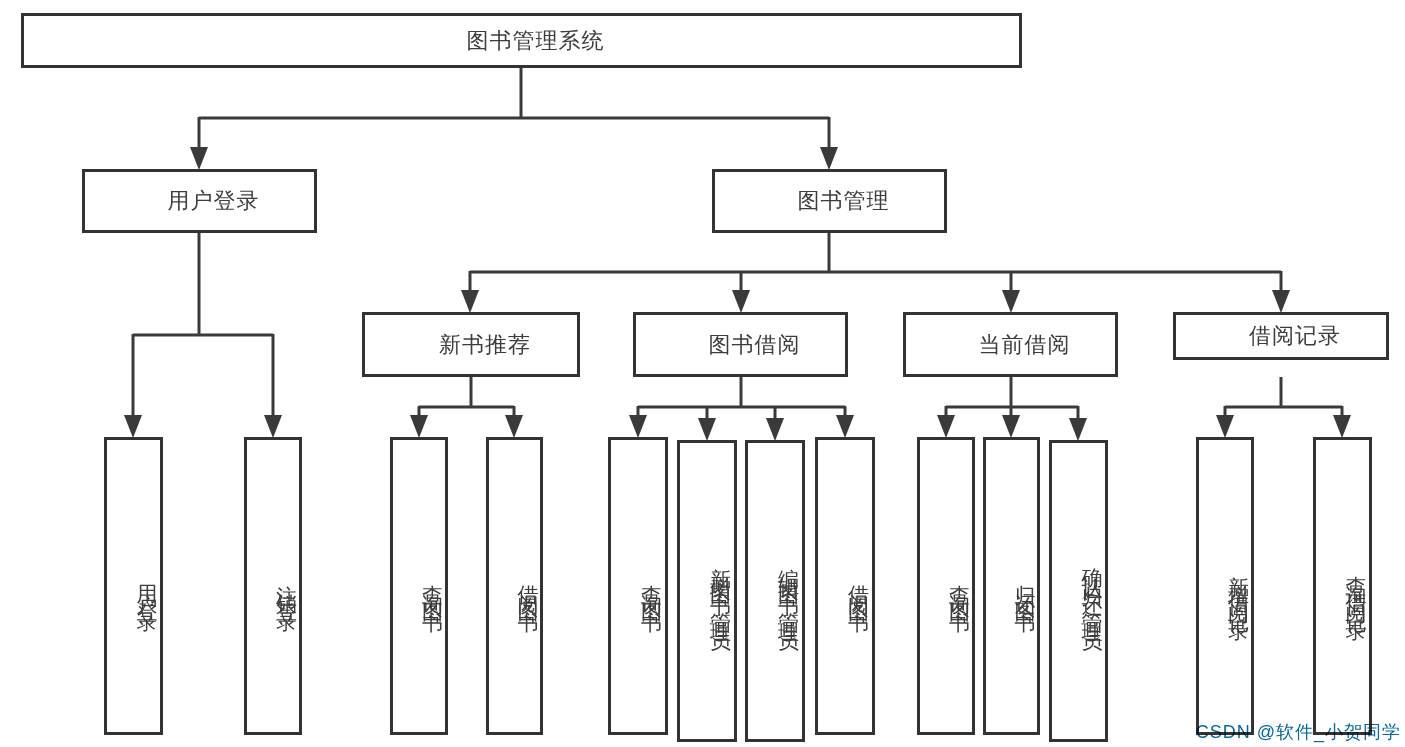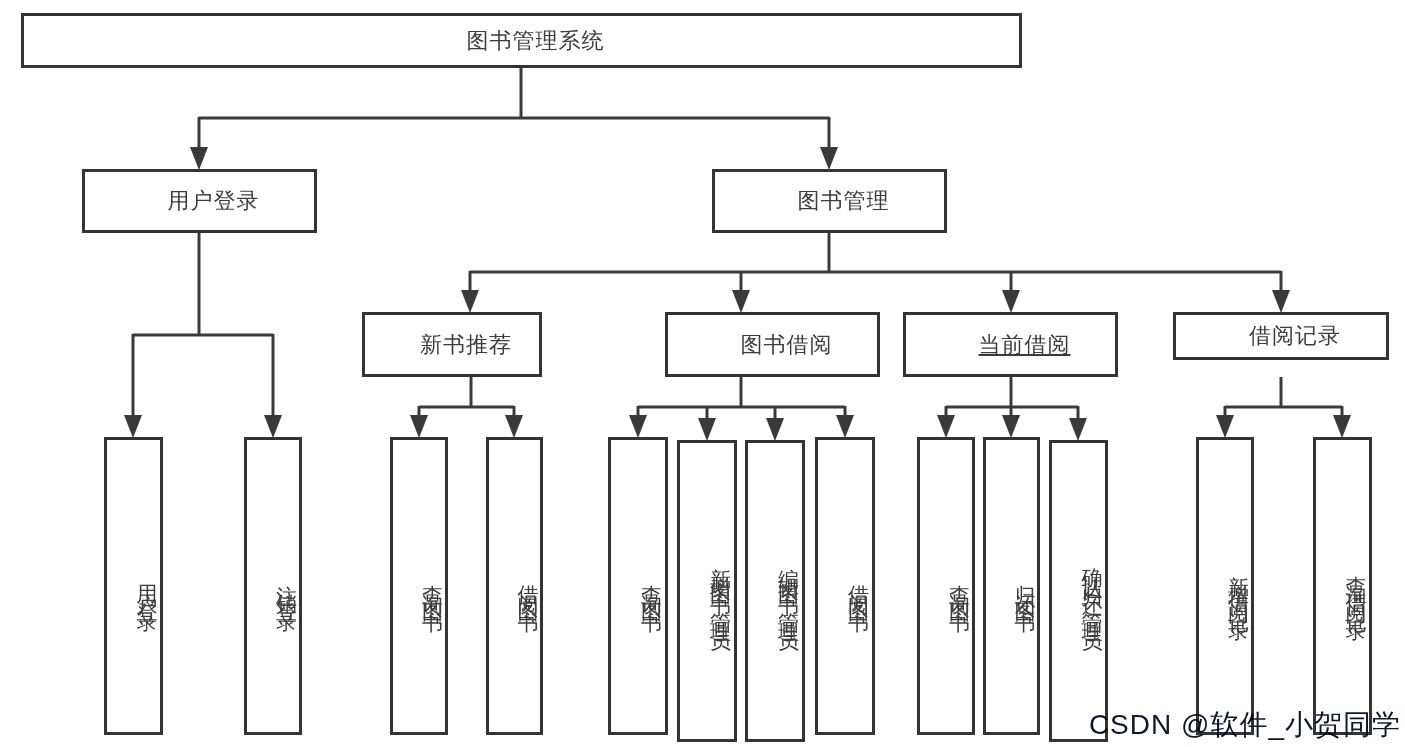--- a/index.html
+++ b/index.html
@@ -40,23 +40,23 @@
     text-orientation: upright;
     font-size: 21px;
     letter-spacing: 9px;
     line-height: 1;
     color: #3c3c3c;
   }
   #watermark {
     position: absolute;
     right: 4px;
     bottom: 3px;
-    font-size: 28px;
+    font-size: 18px;
     letter-spacing: 1px;
-    color: #0f172a;
+    color: #0369a1;
     mix-blend-mode: multiply;
     white-space: nowrap;
     z-index: 5;
   }
 </style>
 </head>
 <body>
 
 <div id="canvas">
 
@@ -137,27 +137,27 @@
     <span class="lbl">图书管理系统</span>
   </div>
 
   <div class="node hnode" style="left:82px; top:169px; width:235px; height:64px;">
     <span class="lbl">用户登录</span>
   </div>
   <div class="node hnode" style="left:712px; top:169px; width:235px; height:64px;align-items:center;">
     <span class="lbl">图书管理</span>
   </div>
 
-  <div class="node hnode" style="left:362px; top:312px; width:180px; height:65px;">
+  <div class="node hnode" style="left:362px; top:312px; width:218px; height:65px;">
     <span class="lbl">新书推荐</span>
   </div>
-  <div class="node hnode" style="left:633px; top:312px; width:215px; height:65px;margin-left:32px;">
+  <div class="node hnode" style="left:633px; top:312px; width:215px; height:65px;">
     <span class="lbl">图书借阅</span>
   </div>
-  <div class="node hnode" style="left:903px; top:312px; width:215px; height:65px;text-decoration:underline;">
+  <div class="node hnode" style="left:903px; top:312px; width:215px; height:65px;">
     <span class="lbl">当前借阅</span>
   </div>
   <div class="node hnode" style="left:1173px; top:312px; width:216px; height:48px;">
     <span class="lbl">借阅记录</span>
   </div>
 
   <div class="node vnode" style="left:104px; top:437px; width:59px; height:298px;">
     <span class="lbl">用户登录</span>
   </div>
   <div class="node vnode" style="left:244px; top:437px; width:58px; height:298px;">

